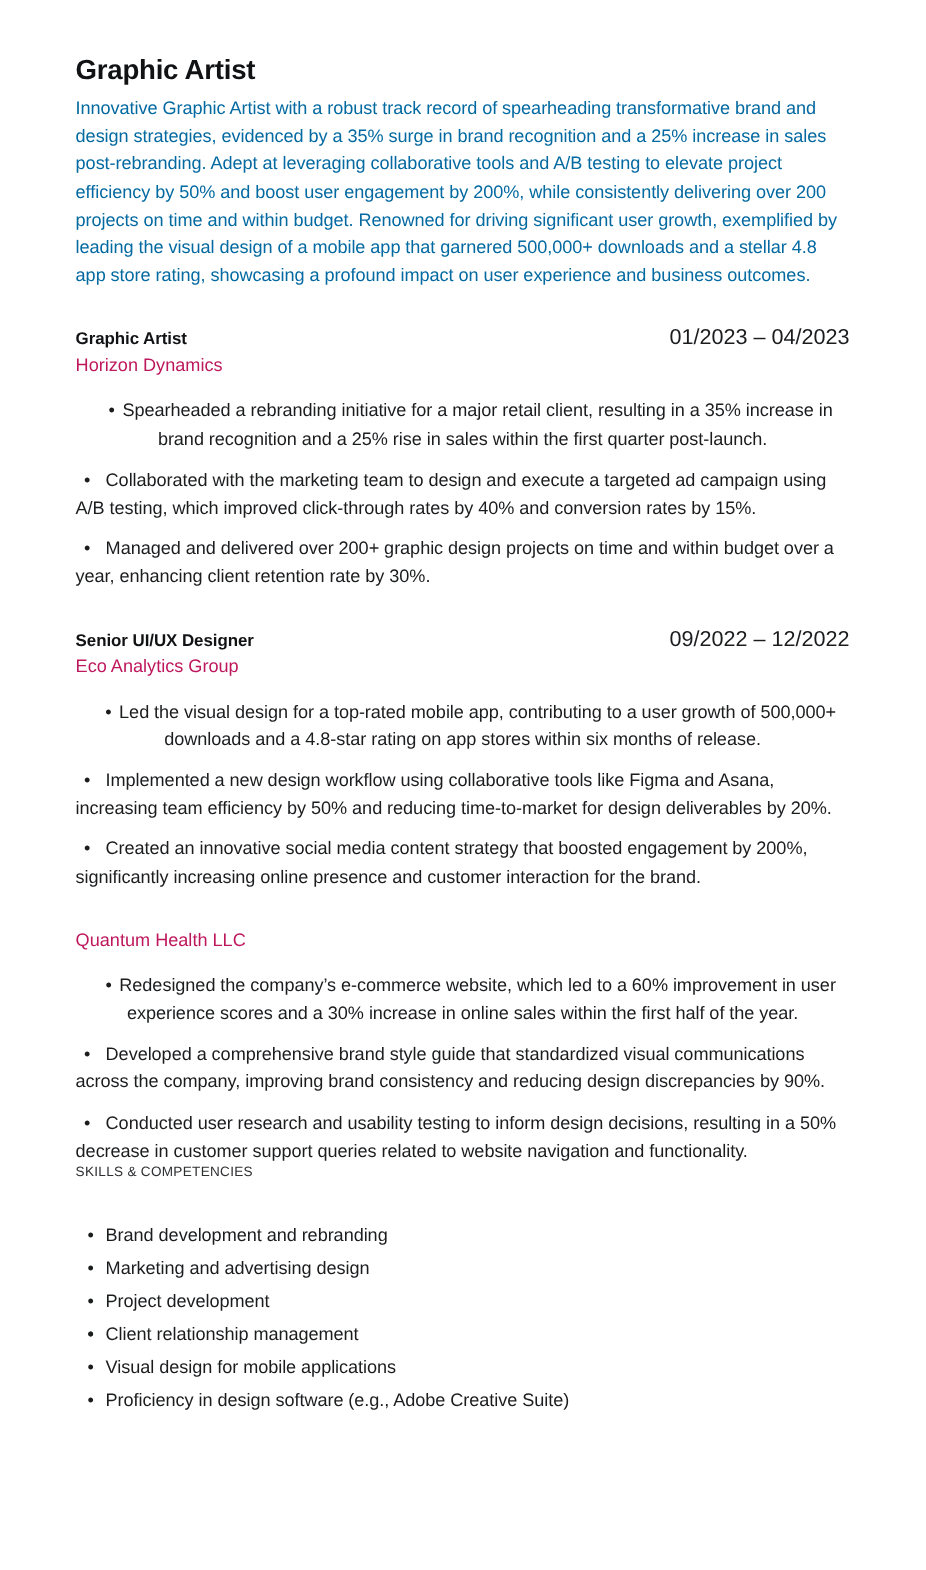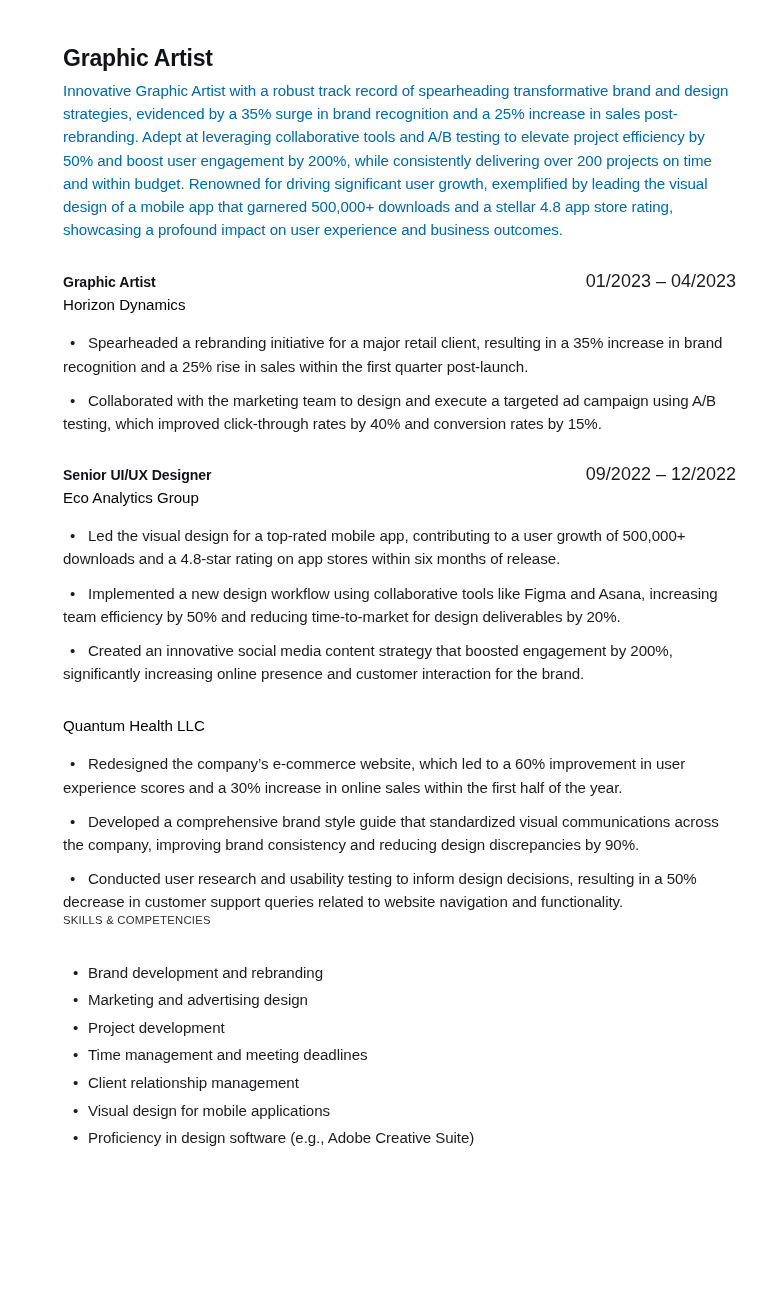--- a/index.html
+++ b/index.html
@@ -13,21 +13,21 @@
     height: 1308px;
     overflow: hidden;
     font-family: "Liberation Sans", "DejaVu Sans", sans-serif;
     color: #18191b;
     -webkit-font-smoothing: antialiased;
   }
   .page {
     box-sizing: border-box;
     width: 772px;
     height: 1308px;
-    padding: 44px 36px 0 63px;
+    padding: 44px 64px 0 63px;
     background: #ffffff;
     position: relative;
   }
 
   
   .doc-title {
     font-size: 23px;
     font-weight: bold;
     letter-spacing: -0.2px;
     line-height: 28px;
@@ -75,40 +75,40 @@
     font-size: 18px;
     font-weight: normal;
     line-height: 19px;
     color: #1b1c1e;
     white-space: nowrap;
   }
   .job-company {
     font-size: 15.1px;
     line-height: 21px;
     margin-top: 2px;
-    color: #000000;
+    color: #be185d;
   }
 
   
   .job-bullets {
     list-style: none;
     margin: 9px 0 0 0;
     padding: 0;
   }
   .job-bullets li {
     position: relative;
     font-size: 15.1px;
     line-height: 23.2px;
     letter-spacing: -0.05px;
     color: #1b1c1e;
     padding-left: 0;
     text-indent: 0;
     margin-top: 11px;
   }
-  .job-bullets li:first-child { margin-top: 16px; }
+  .job-bullets li:first-child { margin-top: 16px; text-align: center; }
   .job-bullets li .b-marker {
     display: inline-block;
     width: 25px;
     text-indent: 7px;
     color: #1b1c1e;
   }
 
   
   .skills {
     list-style: none;
@@ -145,20 +145,21 @@
 
     <div class="job">
       <div class="job-head">
         <span class="job-title">Graphic Artist</span>
         <span class="job-dates">01/2023 – 04/2023</span>
       </div>
       <div class="job-company">Horizon Dynamics</div>
       <ul class="job-bullets">
         <li><span class="b-marker">•</span><span>Spearheaded a rebranding initiative for a major retail client, resulting in a 35% increase in brand recognition and a 25% rise in sales within the first quarter post-launch.</span></li>
         <li><span class="b-marker">•</span><span>Collaborated with the marketing team to design and execute a targeted ad campaign using A/B testing, which improved click-through rates by 40% and conversion rates by 15%.</span></li>
+        <li><span class="b-marker">•</span><span>Managed and delivered over 200+ graphic design projects on time and within budget over a year, enhancing client retention rate by 30%.</span></li>
       </ul>
     </div>
 
     <div class="job">
       <div class="job-head">
         <span class="job-title">Senior UI/UX Designer</span>
         <span class="job-dates">09/2022 – 12/2022</span>
       </div>
       <div class="job-company">Eco Analytics Group</div>
       <ul class="job-bullets">
@@ -178,20 +179,20 @@
     </div>
 
   </div>
 
   <h2 class="section-heading section-skills">SKILLS &amp; COMPETENCIES</h2>
 
   <ul class="skills">
     <li><span class="b-marker">•</span><span>Brand development and rebranding</span></li>
     <li><span class="b-marker">•</span><span>Marketing and advertising design</span></li>
     <li><span class="b-marker">•</span><span>Project development</span></li>
-    <li><span class="b-marker">•</span><span>Time management and meeting deadlines</span></li>
+    <li><span class="b-marker">•</span></li>
     <li><span class="b-marker">•</span><span>Client relationship management</span></li>
     <li><span class="b-marker">•</span><span>Visual design for mobile applications</span></li>
     <li><span class="b-marker">•</span><span>Proficiency in design software (e.g., Adobe Creative Suite)</span></li>
 
   </ul>
 
 </div>
 
 </body></html>

